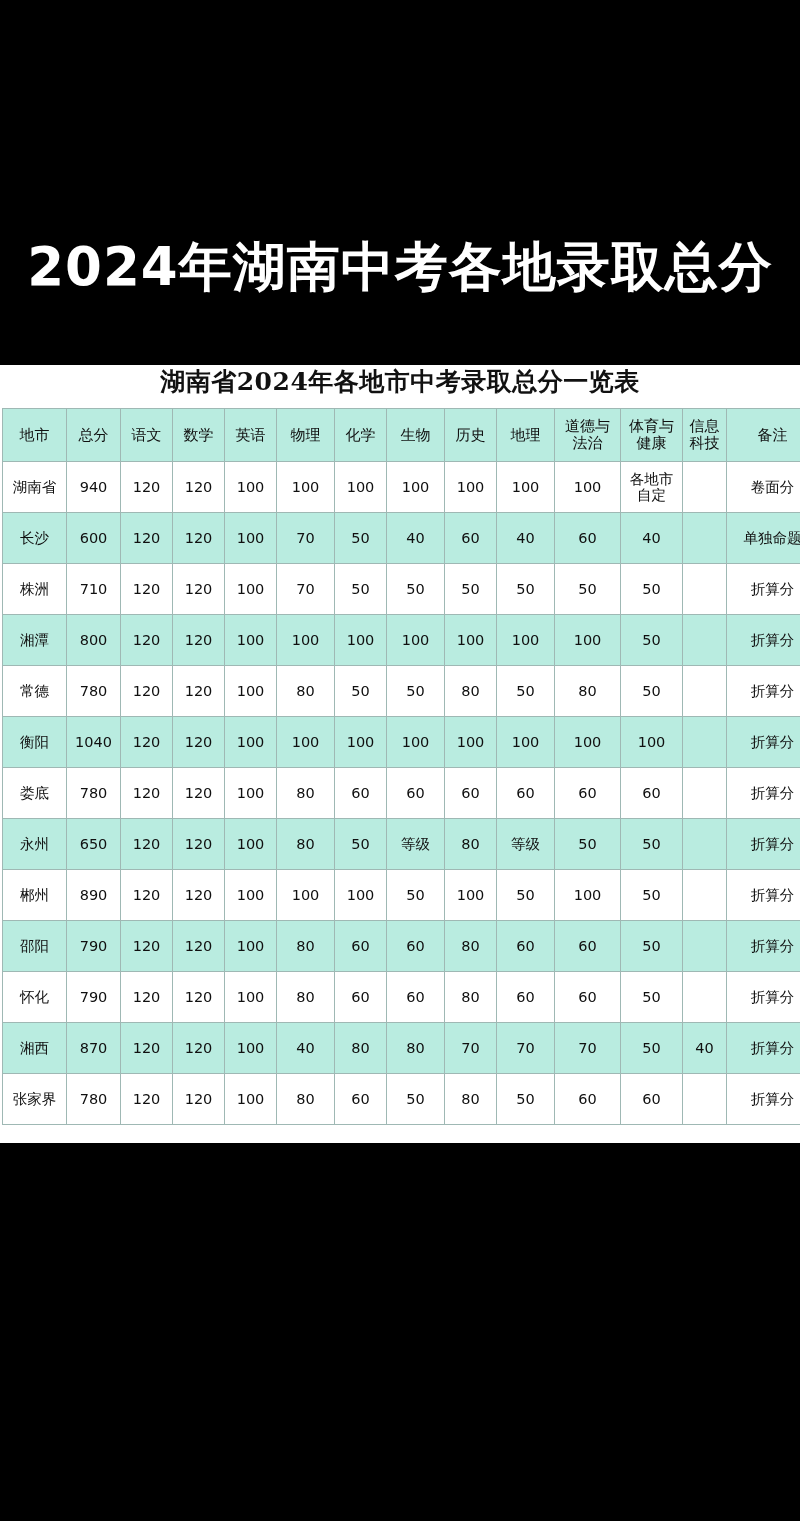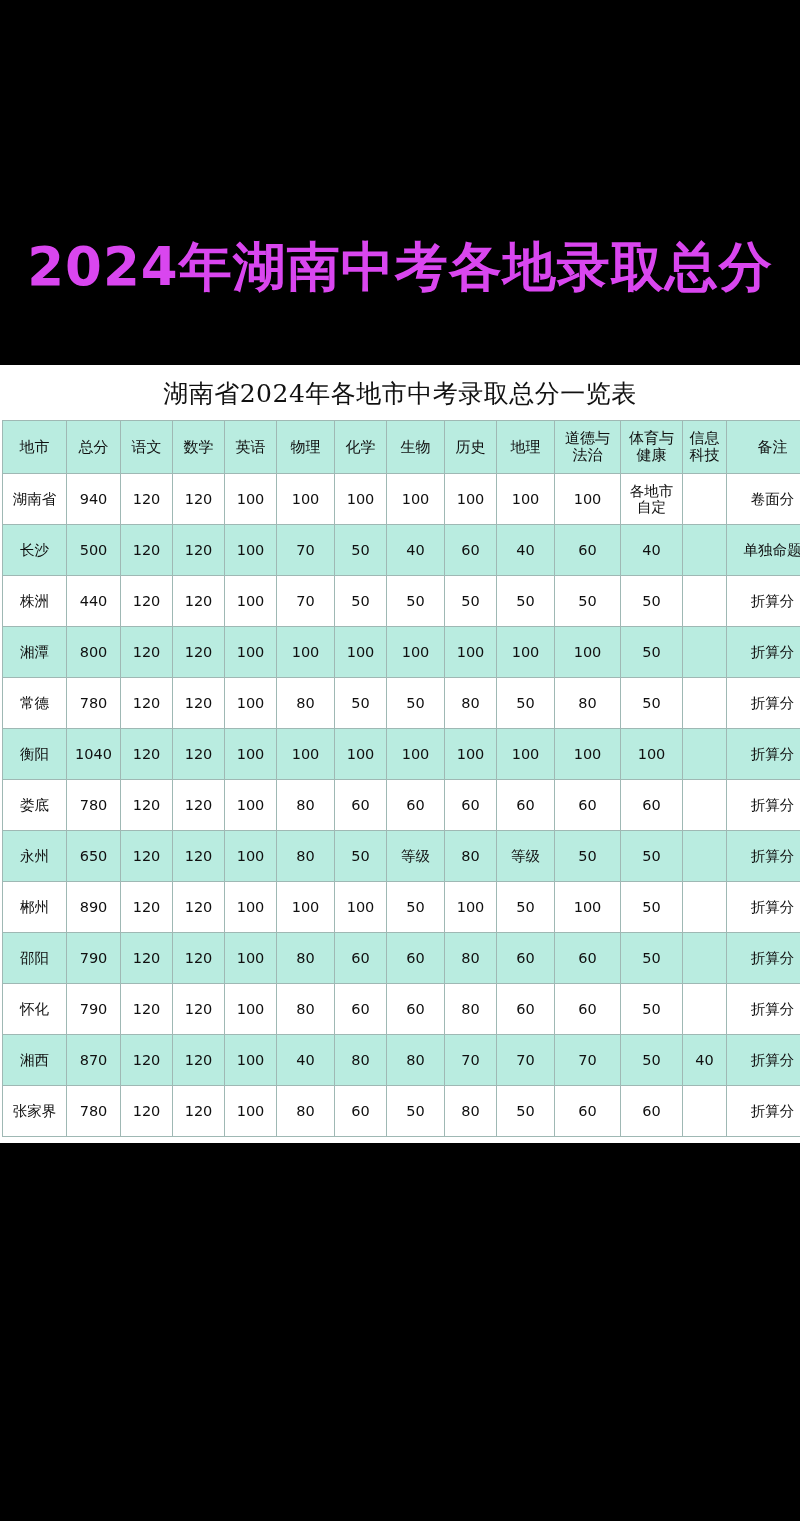--- a/index.html
+++ b/index.html
@@ -20,43 +20,42 @@
     width: 800px;
     height: 1521px;
     background: #000000;
   }
   #headline {
     position: absolute;
     left: 0;
     top: 236px;
     width: 800px;
     text-align: center;
-    color: #d946ef;
+    color: #ffffff;
     font-size: 53px;
     font-weight: bold;
     letter-spacing: 1px;
     font-family: "DejaVu Sans", "Liberation Sans", sans-serif;
     line-height: 1.18;
     white-space: nowrap;
   }
   #sheet {
     position: absolute;
     left: 0;
     top: 365px;
     width: 800px;
     height: 778px;
     background: #ffffff;
   }
   #sheet-title {
     text-align: center;
     font-family: "DejaVu Serif", "Liberation Serif", serif;
-    font-weight: normal;
+    font-weight: bold;
     font-size: 25px;
     color: #111111;
-    padding-top: 12px;
     letter-spacing: 0.5px;
   }
   #table-wrap {
     padding: 10px 2px 16px 2px;
   }
   table.grid {
     border-collapse: collapse;
     width: 796px;
     margin: 0 auto;
     table-layout: fixed;
@@ -199,38 +198,38 @@
             <td>
               <span class="two-line">各地市</span>
               <span class="two-line">自定</span>
             </td>
             <td></td>
             <td class="note">卷面分</td>
           </tr>
 
           <tr class="alt">
             <td class="city">长沙</td>
-            <td>500</td>
+            <td>600</td>
             <td>120</td>
             <td>120</td>
             <td>100</td>
             <td>70</td>
             <td>50</td>
             <td>40</td>
             <td>60</td>
             <td>40</td>
             <td>60</td>
             <td>40</td>
             <td></td>
             <td class="note">单独命题</td>
           </tr>
 
           <tr class="plain">
             <td class="city">株洲</td>
-            <td>440</td>
+            <td>710</td>
             <td>120</td>
             <td>120</td>
             <td>100</td>
             <td>70</td>
             <td>50</td>
             <td>50</td>
             <td>50</td>
             <td>50</td>
             <td>50</td>
             <td>50</td>

